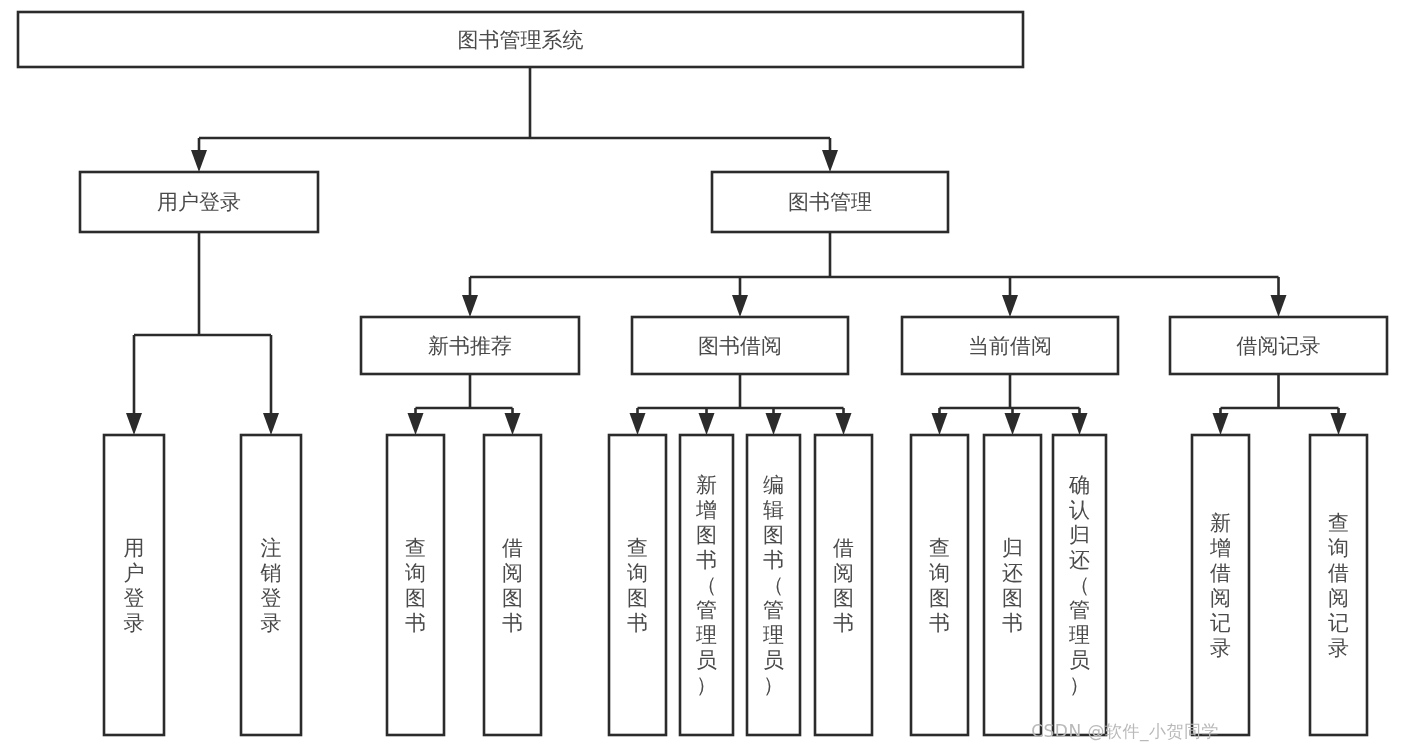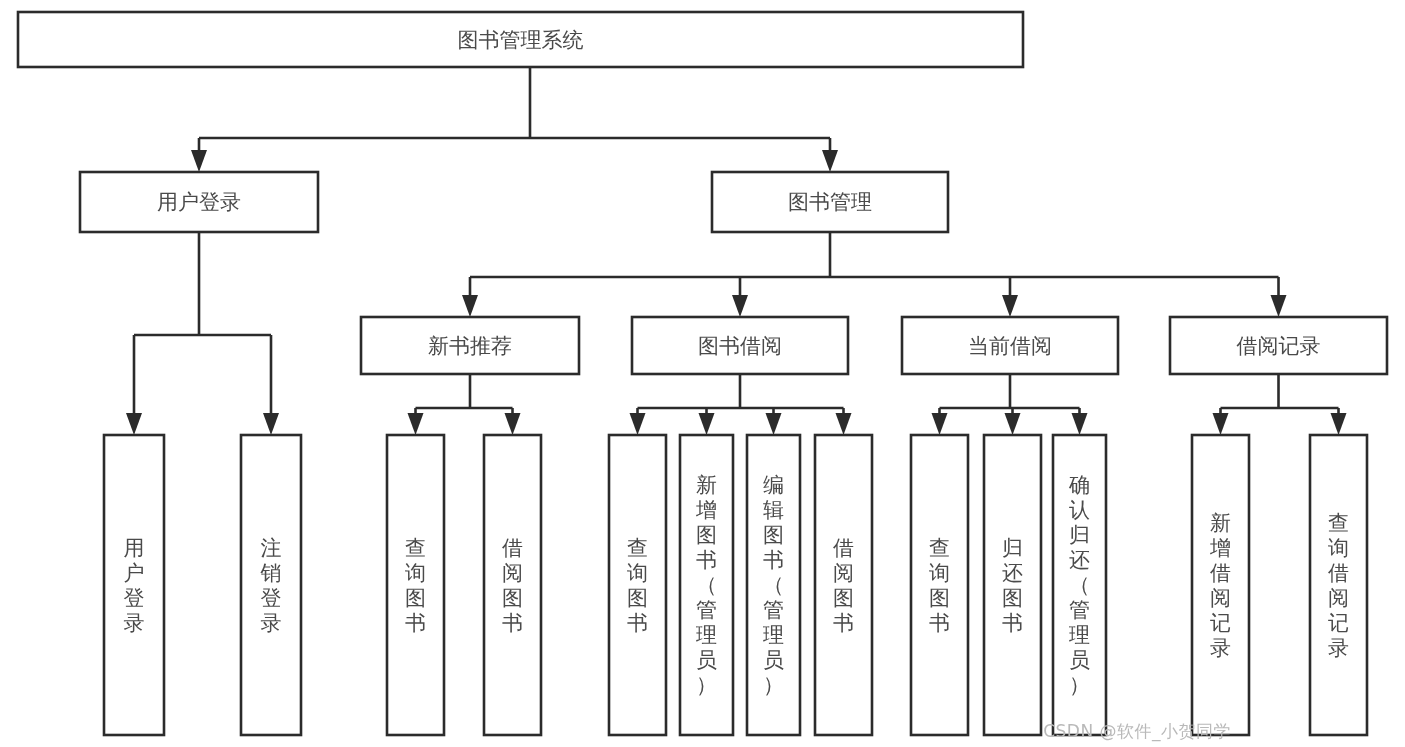--- a/index.html
+++ b/index.html
@@ -51,21 +51,21 @@
     dominant-baseline: middle;
   }
   .node-label-v {
     fill: #4a4a4a;
     font-family: "DejaVu Sans", "Liberation Sans", sans-serif;
     font-size: 21px;
     text-anchor: middle;
   }
   .watermark {
     position: absolute;
-    right: 8px;
+    right: 20px;
     bottom: 4px;
     font-family: "DejaVu Sans", "Liberation Sans", sans-serif;
     font-size: 17px;
     color: #b9b9b9;
     letter-spacing: 0.5px;
     white-space: nowrap;
   }
 </style>
 </head>
 <body>

